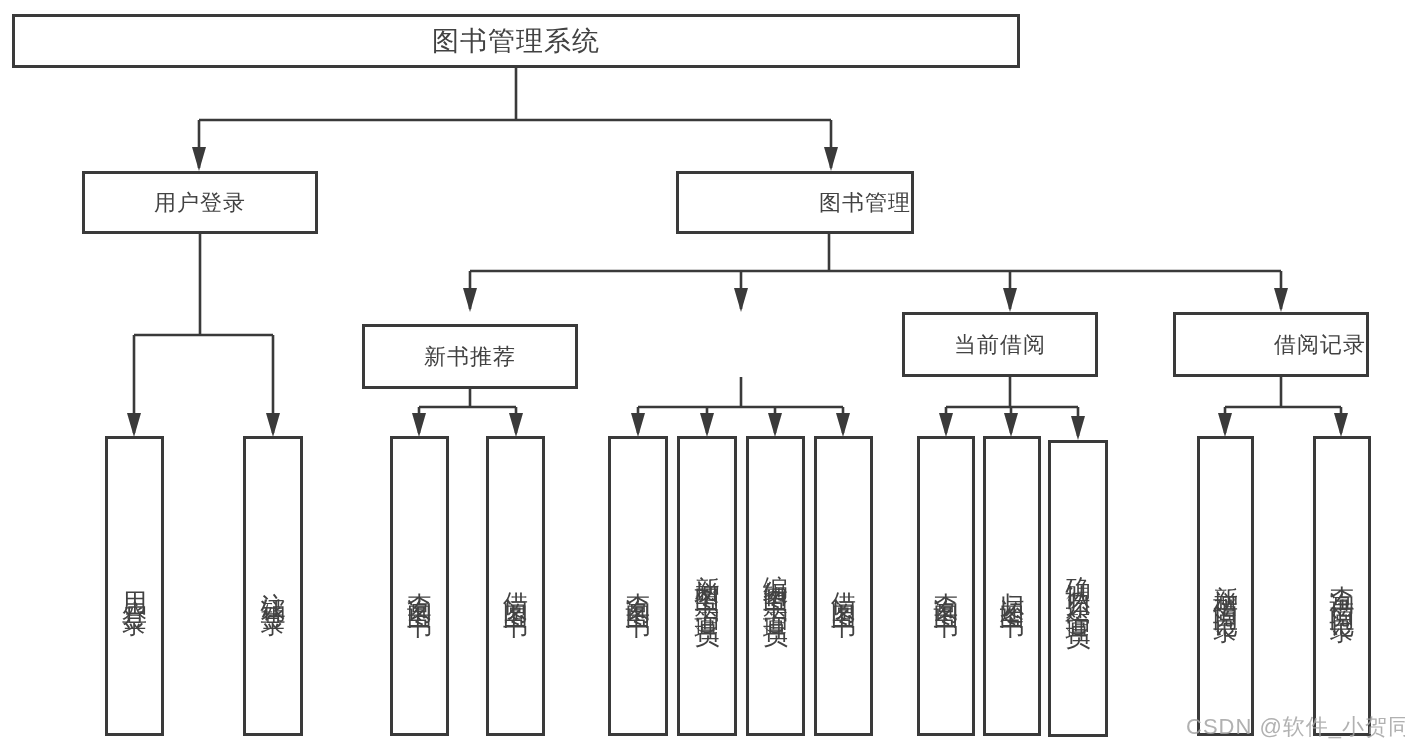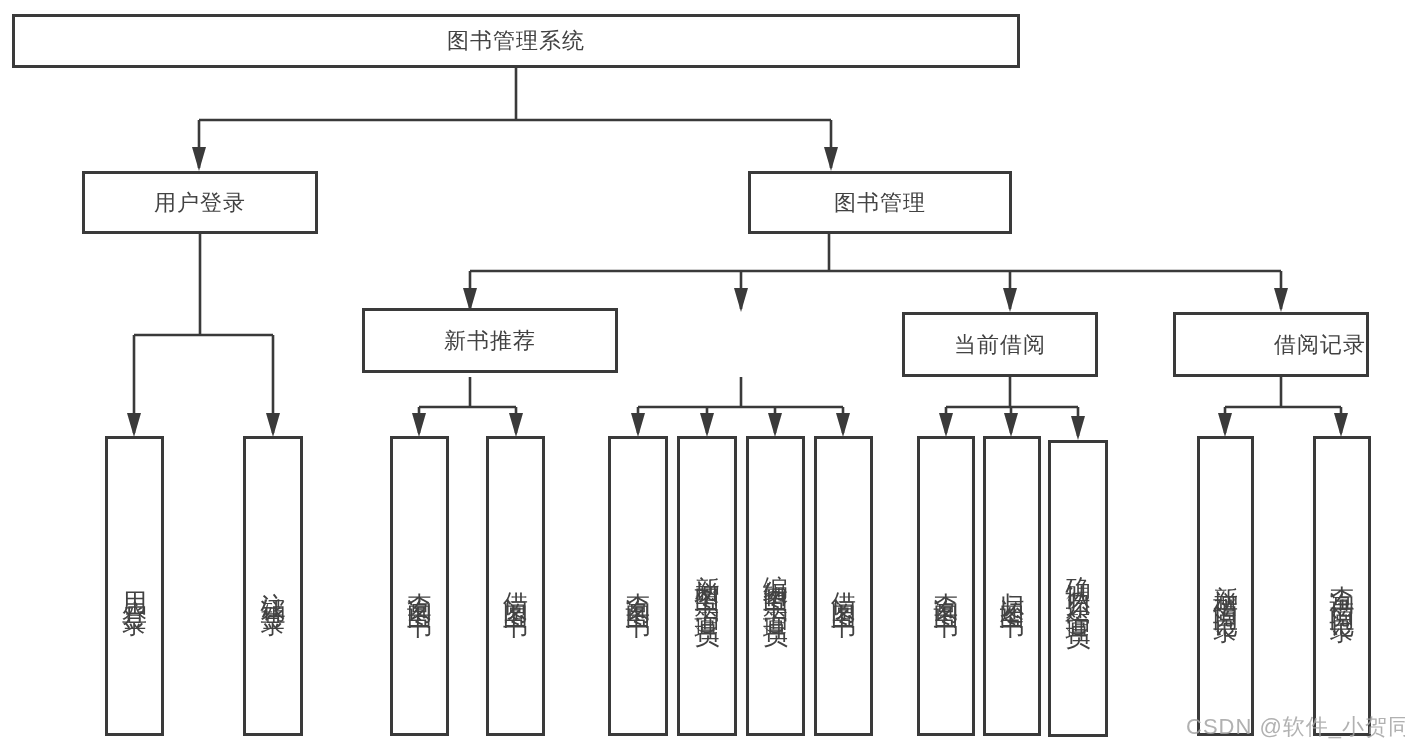--- a/index.html
+++ b/index.html
@@ -32,21 +32,21 @@
     justify-content: center;
     z-index: 2;
   }
   .node-label {
     font-size: 22px;
     letter-spacing: 1px;
     color: #424242;
     white-space: nowrap;
   }
   .root-box .node-label {
-    font-size: 22px;
+    font-size: 27px;
   }
   .leaf {
     position: absolute;
     box-sizing: border-box;
     border: 3px solid #3a3a3a;
     background: #ffffff;
     top: 436px;
     height: 300px;
     width: 59px;
     display: flex;
@@ -148,25 +148,25 @@
     </g>
   </svg>
 
   <div class="node root-box" style="left:12px; top:14px; width:1008px; height:54px;">
     <span class="node-label">图书管理系统</span>
   </div>
 
   <div class="node" style="left:82px; top:171px; width:236px; height:63px;">
     <span class="node-label">用户登录</span>
   </div>
-  <div class="node" style="left:748px; top:171px; width:264px; height:63px;">
+  <div class="node" style="left:676px; top:171px; width:238px; height:63px;justify-content:flex-end;">
     <span class="node-label">图书管理</span>
   </div>
 
-  <div class="node" style="left:362px; top:308px; width:256px; height:65px;">
+  <div class="node" style="left:362px; top:324px; width:216px; height:65px;">
     <span class="node-label">新书推荐</span>
   </div>
   <div class="node" style="left:902px; top:312px; width:196px; height:65px;">
     <span class="node-label">当前借阅</span>
   </div>
   <div class="node" style="left:1173px; top:312px; width:196px; height:65px;justify-content:flex-end;">
     <span class="node-label">借阅记录</span>
   </div>
 
   <div class="leaf" style="left:105px;">

